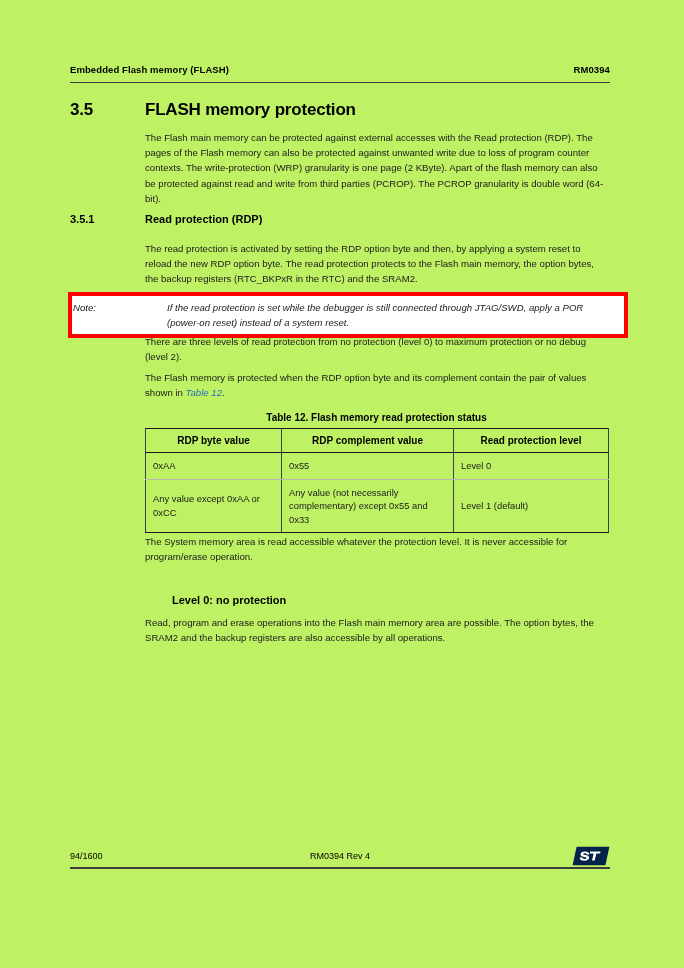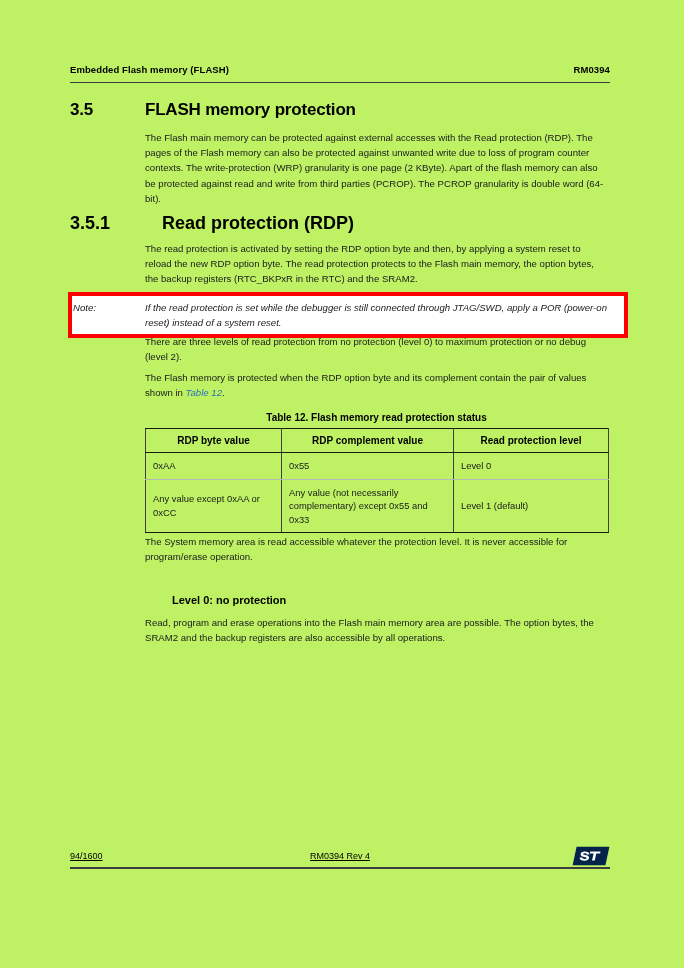--- a/index.html
+++ b/index.html
@@ -55,24 +55,23 @@
     letter-spacing: -0.2px;
   }
   .sec-h1 .num { width: 75px; flex: 0 0 75px; }
 
   .sec-h2 {
     position: absolute;
     left: 70px;
     top: 213px;
     width: 540px;
     display: flex;
-    font-size: 18px;
-    font-weight: bold;
-    color: #000000;
-    gap: 17px;
+    font-size: 11px;
+    font-weight: bold;
+    color: #000000;
   }
   .sec-h2 .num { width: 75px; flex: 0 0 75px; }
 
   .sec-h3 {
     position: absolute;
     left: 145px;
     width: 465px;
     font-size: 11px;
     font-weight: bold;
     color: #000000;
@@ -189,21 +188,20 @@
   }
   .footer {
     position: absolute;
     left: 70px;
     top: 851px;
     width: 540px;
     display: flex;
     align-items: center;
     font-size: 9px;
     color: #000000;
-    text-decoration: underline;
   }
   .footer .f-left { width: 150px; flex: 0 0 150px; }
   .footer .f-center { flex: 1 1 auto; text-align: center; }
   .footer .f-right { width: 150px; flex: 0 0 150px; }
 
   .st-logo {
     position: absolute;
     left: 571px;
     top: 846px;
     width: 40px;
@@ -230,21 +228,21 @@
 
   <div class="sec-h2">
     <span class="num">3.5.1</span>
     <span>Read protection (RDP)</span>
   </div>
 
   <div class="para" style="top:241px;">The read protection is activated by setting the RDP option byte and then, by applying a system reset to reload the new RDP option byte. The read protection protects to the Flash main memory, the option bytes, the backup registers (RTC_BKPxR in the RTC) and the SRAM2.</div>
 
   <div class="redbox"></div>
 
-  <div class="note" style="top:300px; z-index:6;">
+  <div class="note" style="top:300px; z-index:6;gap:22px;">
     <span class="note-label">Note:</span>
     <span class="note-text">If the read protection is set while the debugger is still connected through JTAG/SWD, apply a POR (power-on reset) instead of a system reset.</span>
   </div>
 
   <div class="para" style="top:334px;">There are three levels of read protection from no protection (level 0) to maximum protection or no debug (level 2).</div>
 
   <div class="para" style="top:370px;"><span>The Flash memory is protected when the RDP option byte and its complement contain the pair of values shown in </span><span class="xref">Table 12</span><span>.</span></div>
 
   <div class="tbl-caption">Table 12. Flash memory read protection status</div>
 

